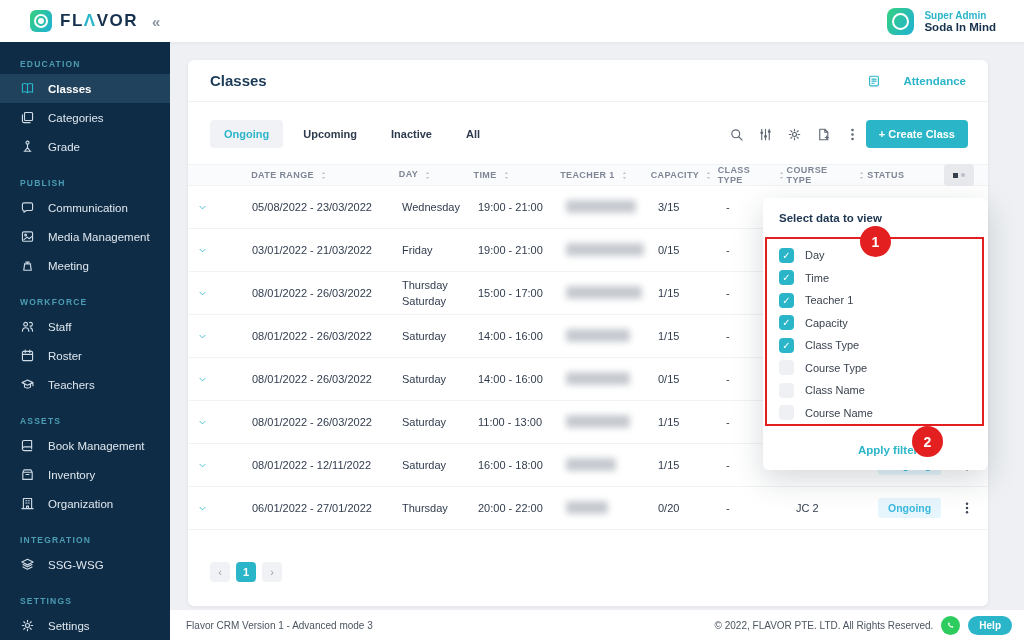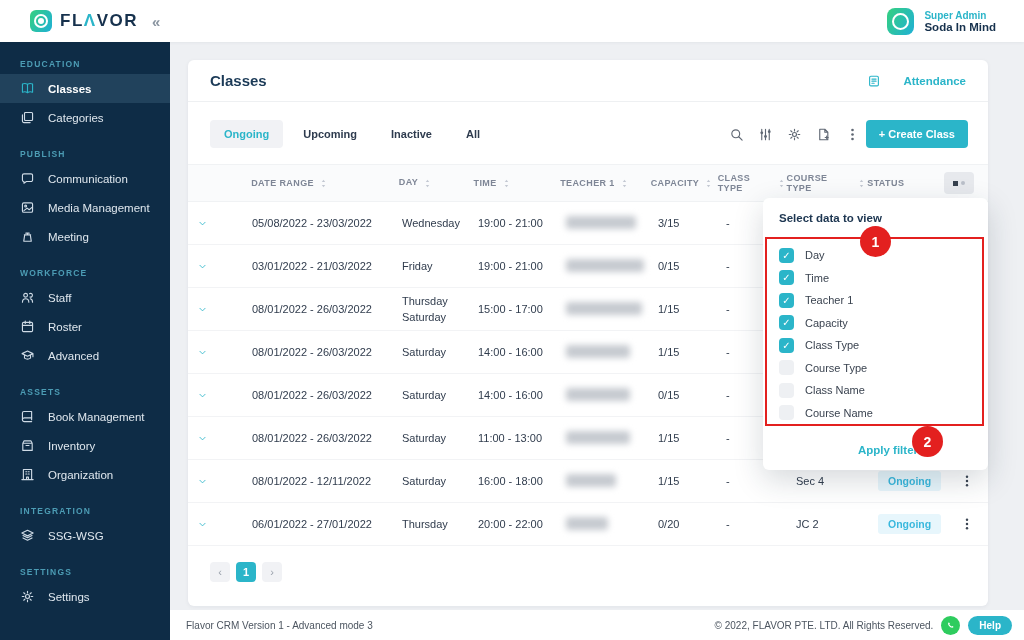--- a/index.html
+++ b/index.html
@@ -39,21 +39,21 @@
   .attendance .icn { width:14px; height:14px; }
 
   .tabs-row { display:flex; align-items:center; padding:18px 20px 16px 22px; }
   .tab { font-size:11px; font-weight:700; color:#2e3b4e; padding:8px 14px; border-radius:4px; margin-right:6px; cursor:pointer; }
   .tab.active { background:#f1f2f5; color:#2bb5c9; }
   .toolbar { margin-left:auto; display:flex; align-items:center; gap:14px; color:#5f6773; }
   .tool-icn { width:15px; height:15px; cursor:pointer; }
   .btn-create { background:#2bb5c9; color:#fff; font-size:11px; font-weight:700; padding:8px 13px; border-radius:4px; border:none; cursor:pointer; margin-left:6px; font-family:inherit; }
 
   
-  .thead { display:flex; align-items:center; height:38px; background:#fafbfc; border-top:1px solid #f0f2f4; border-bottom:1px solid #f0f2f4; font-size:9px; font-weight:700; color:#7e8696; letter-spacing:.4px; }
+  .thead { display:flex; align-items:center; height:22px; background:#fafbfc; border-top:1px solid #f0f2f4; border-bottom:1px solid #f0f2f4; font-size:9px; font-weight:700; color:#7e8696; letter-spacing:.4px; }
   .trow { display:flex; align-items:center; min-height:43px; border-bottom:1px solid #f2f3f5; font-size:11px; color:#303c4d; background:#fff; }
   .hcell { display:flex; align-items:center; gap:4px; cursor:pointer; }
   .c-chev { width:26px; padding-left:9px; }
   .c-check { width:38px; }
   .c-date { width:150px; }
   .c-day { width:76px; white-space:pre-line; line-height:1.5; }
   .c-time { width:88px; }
   .c-teach { width:92px; }
   .c-cap { width:68px; }
   .c-ct { width:70px; }
@@ -129,20 +129,29 @@
         </div>
         <div class="sb-item">
           <span style="display:flex">
             <svg class="icn" viewBox="0 0 16 16" fill="none" stroke="currentColor" stroke-width="1.2" stroke-linecap="round" stroke-linejoin="round">
               <rect x="4.8" y="2.6" width="8.6" height="8.6" rx="1"></rect>
               <path d="M2.6 5.2v6.6a1.6 1.6 0 0 0 1.6 1.6h6.6"></path>
             </svg>
           </span>
           <span>Categories</span>
         </div>
+        <div class="sb-item">
+          <span style="display:flex">
+            <svg class="icn" viewBox="0 0 16 16" fill="none" stroke="currentColor" stroke-width="1.2" stroke-linecap="round" stroke-linejoin="round">
+              <circle cx="8" cy="3.9" r="1.6"></circle>
+              <path d="M8 5.7v3.6M8 9.3 5.2 12.8M8 9.3l2.8 3.5M4.4 13h7.2"></path>
+            </svg>
+          </span>
+          <span>Grade</span>
+        </div>
       </div>
       <div class="sb-section">
         <div class="sb-label">PUBLISH</div>
         <div class="sb-item">
           <span style="display:flex">
             <svg class="icn" viewBox="0 0 16 16" fill="none" stroke="currentColor" stroke-width="1.2" stroke-linecap="round" stroke-linejoin="round">
               <path d="M2.6 4.6a1.6 1.6 0 0 1 1.6-1.6h7.6a1.6 1.6 0 0 1 1.6 1.6v5a1.6 1.6 0 0 1-1.6 1.6H6.8L4.2 13v-1.8h-.2a1.6 1.6 0 0 1-1.4-1.6z"></path>
             </svg>
           </span>
           <span>Communication</span>
@@ -185,21 +194,21 @@
             </svg>
           </span>
           <span>Roster</span>
         </div>
         <div class="sb-item">
           <span style="display:flex">
             <svg class="icn" viewBox="0 0 16 16" fill="none" stroke="currentColor" stroke-width="1.2" stroke-linecap="round" stroke-linejoin="round">
               <path d="M2.2 6 8 3.2 13.8 6 8 8.8zM4.8 7.6v3.2c2 1.4 4.4 1.4 6.4 0V7.6M13.8 6v3.2"></path>
             </svg>
           </span>
-          <span>Advanced</span>
+          <span>Teachers</span>
         </div>
       </div>
       <div class="sb-section">
         <div class="sb-label">ASSETS</div>
         <div class="sb-item">
           <span style="display:flex">
             <svg class="icn" viewBox="0 0 16 16" fill="none" stroke="currentColor" stroke-width="1.2" stroke-linecap="round" stroke-linejoin="round">
               <path d="M12.4 13.4H4.6a2 2 0 0 1-2-2V4.2a1.6 1.6 0 0 1 1.6-1.6h8.2v8.8"></path>
               <path d="M2.6 11.4a2 2 0 0 1 2-2h7.8"></path>
             </svg>

